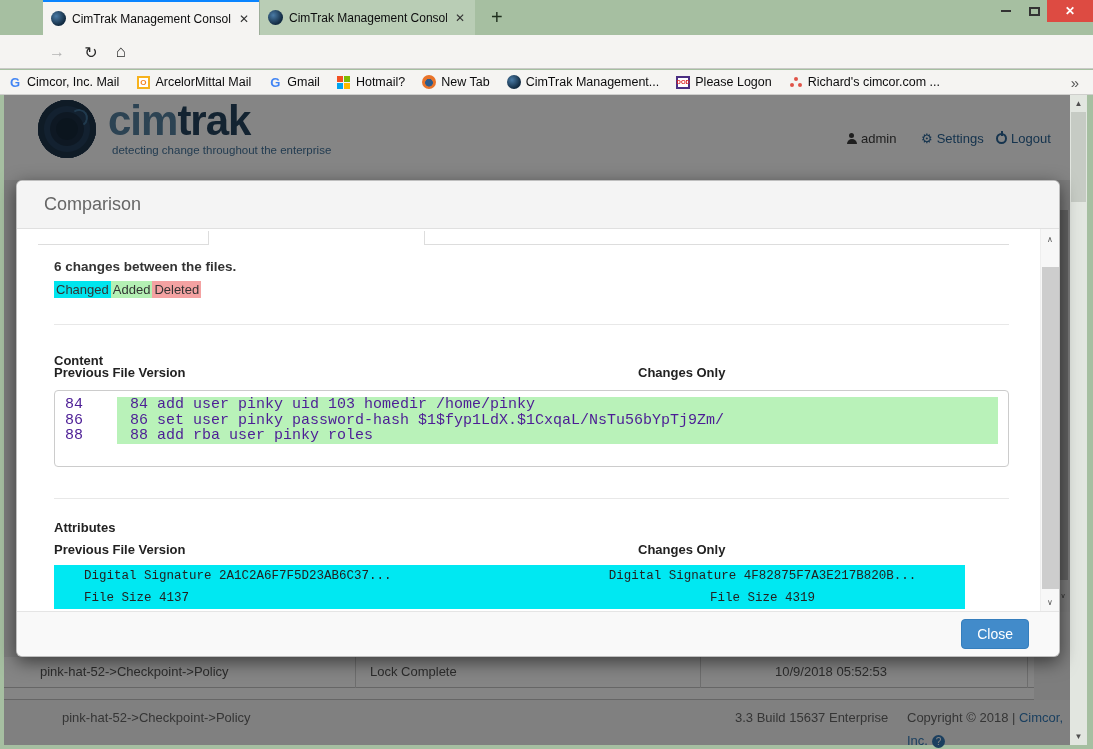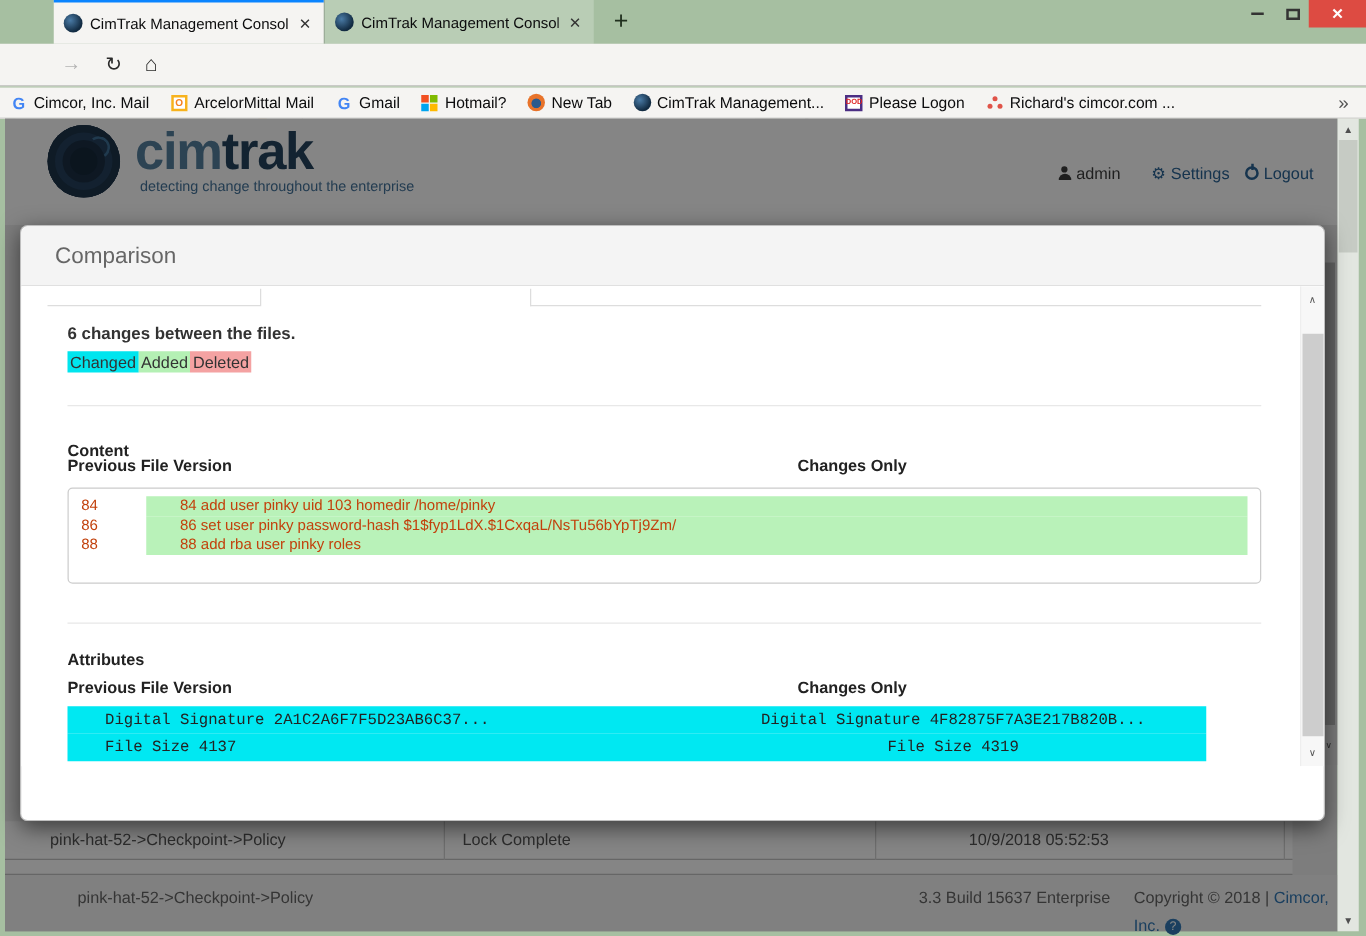--- a/index.html
+++ b/index.html
@@ -145,24 +145,24 @@
   .m-legend span{padding:1px 2px;}
   .lg-changed{background:#00e5ee;}
   .lg-added{background:#b4f0b4;}
   .lg-deleted{background:#f4a2a2;}
   .m-divider{position:absolute;left:37px;width:955px;height:1px;background:#e8e8e8;}
   .sec-heading{position:absolute;left:37px;font-size:13px;font-weight:bold;color:#222;}
   .col-header{position:absolute;font-size:13px;font-weight:bold;color:#222;}
 
   .code-panel{position:absolute;left:37px;top:161px;width:955px;height:77px;border:1px solid #ccc;
       border-radius:4px;background:#fff;padding:6px 0;overflow:hidden;}
-  .code-row{display:flex;font-family:Liberation Sans, sans-serif;
-      font-size:12px;line-height:15.5px;color:#c2410c;white-space:pre;}
+  .code-row{display:flex;font-family:Liberation Mono, monospace;
+      font-size:15px;line-height:15.5px;color:#4c1d95;white-space:pre;}
   .code-gutter{flex:0 0 62px;padding-left:10px;background:#fff;}
-  .code-text{flex:1;background:#b9f2b9;padding-left:27px;margin-right:10px;}
+  .code-text{flex:1;background:#b9f2b9;padding-left:13px;margin-right:10px;}
 
   .attr-table{position:absolute;left:37px;top:336px;width:911px;}
   .attr-row{display:flex;height:22px;align-items:center;background:#00e8f2;
       font-family:"Liberation Mono","DejaVu Sans Mono",monospace;font-size:12.5px;color:#222;white-space:pre;}
   .attr-left{flex:0 0 478px;padding-left:2px;margin-left:28px;}
   .attr-right{flex:1;text-align:center;}
 
   .inner-scrollbar{position:absolute;right:0;top:0;width:19px;height:384px;background:#f7f7f7;
       border-left:1px solid #eee;}
   .is-arrow{position:absolute;left:0;width:100%;text-align:center;font-size:8px;color:#555;}
@@ -409,15 +409,18 @@
         </div>
       </div>
 
       <div class="inner-scrollbar">
         <span class="is-arrow" style="top:6px;">∧</span>
         <div class="is-thumb"></div>
         <span class="is-arrow" style="bottom:6px;">∨</span>
       </div>
     </div>
 
+    <div class="modal-footer">
+      <button class="btn-close">Close</button>
+    </div>
   </div>
 
 </div>
 
 </body></html>

